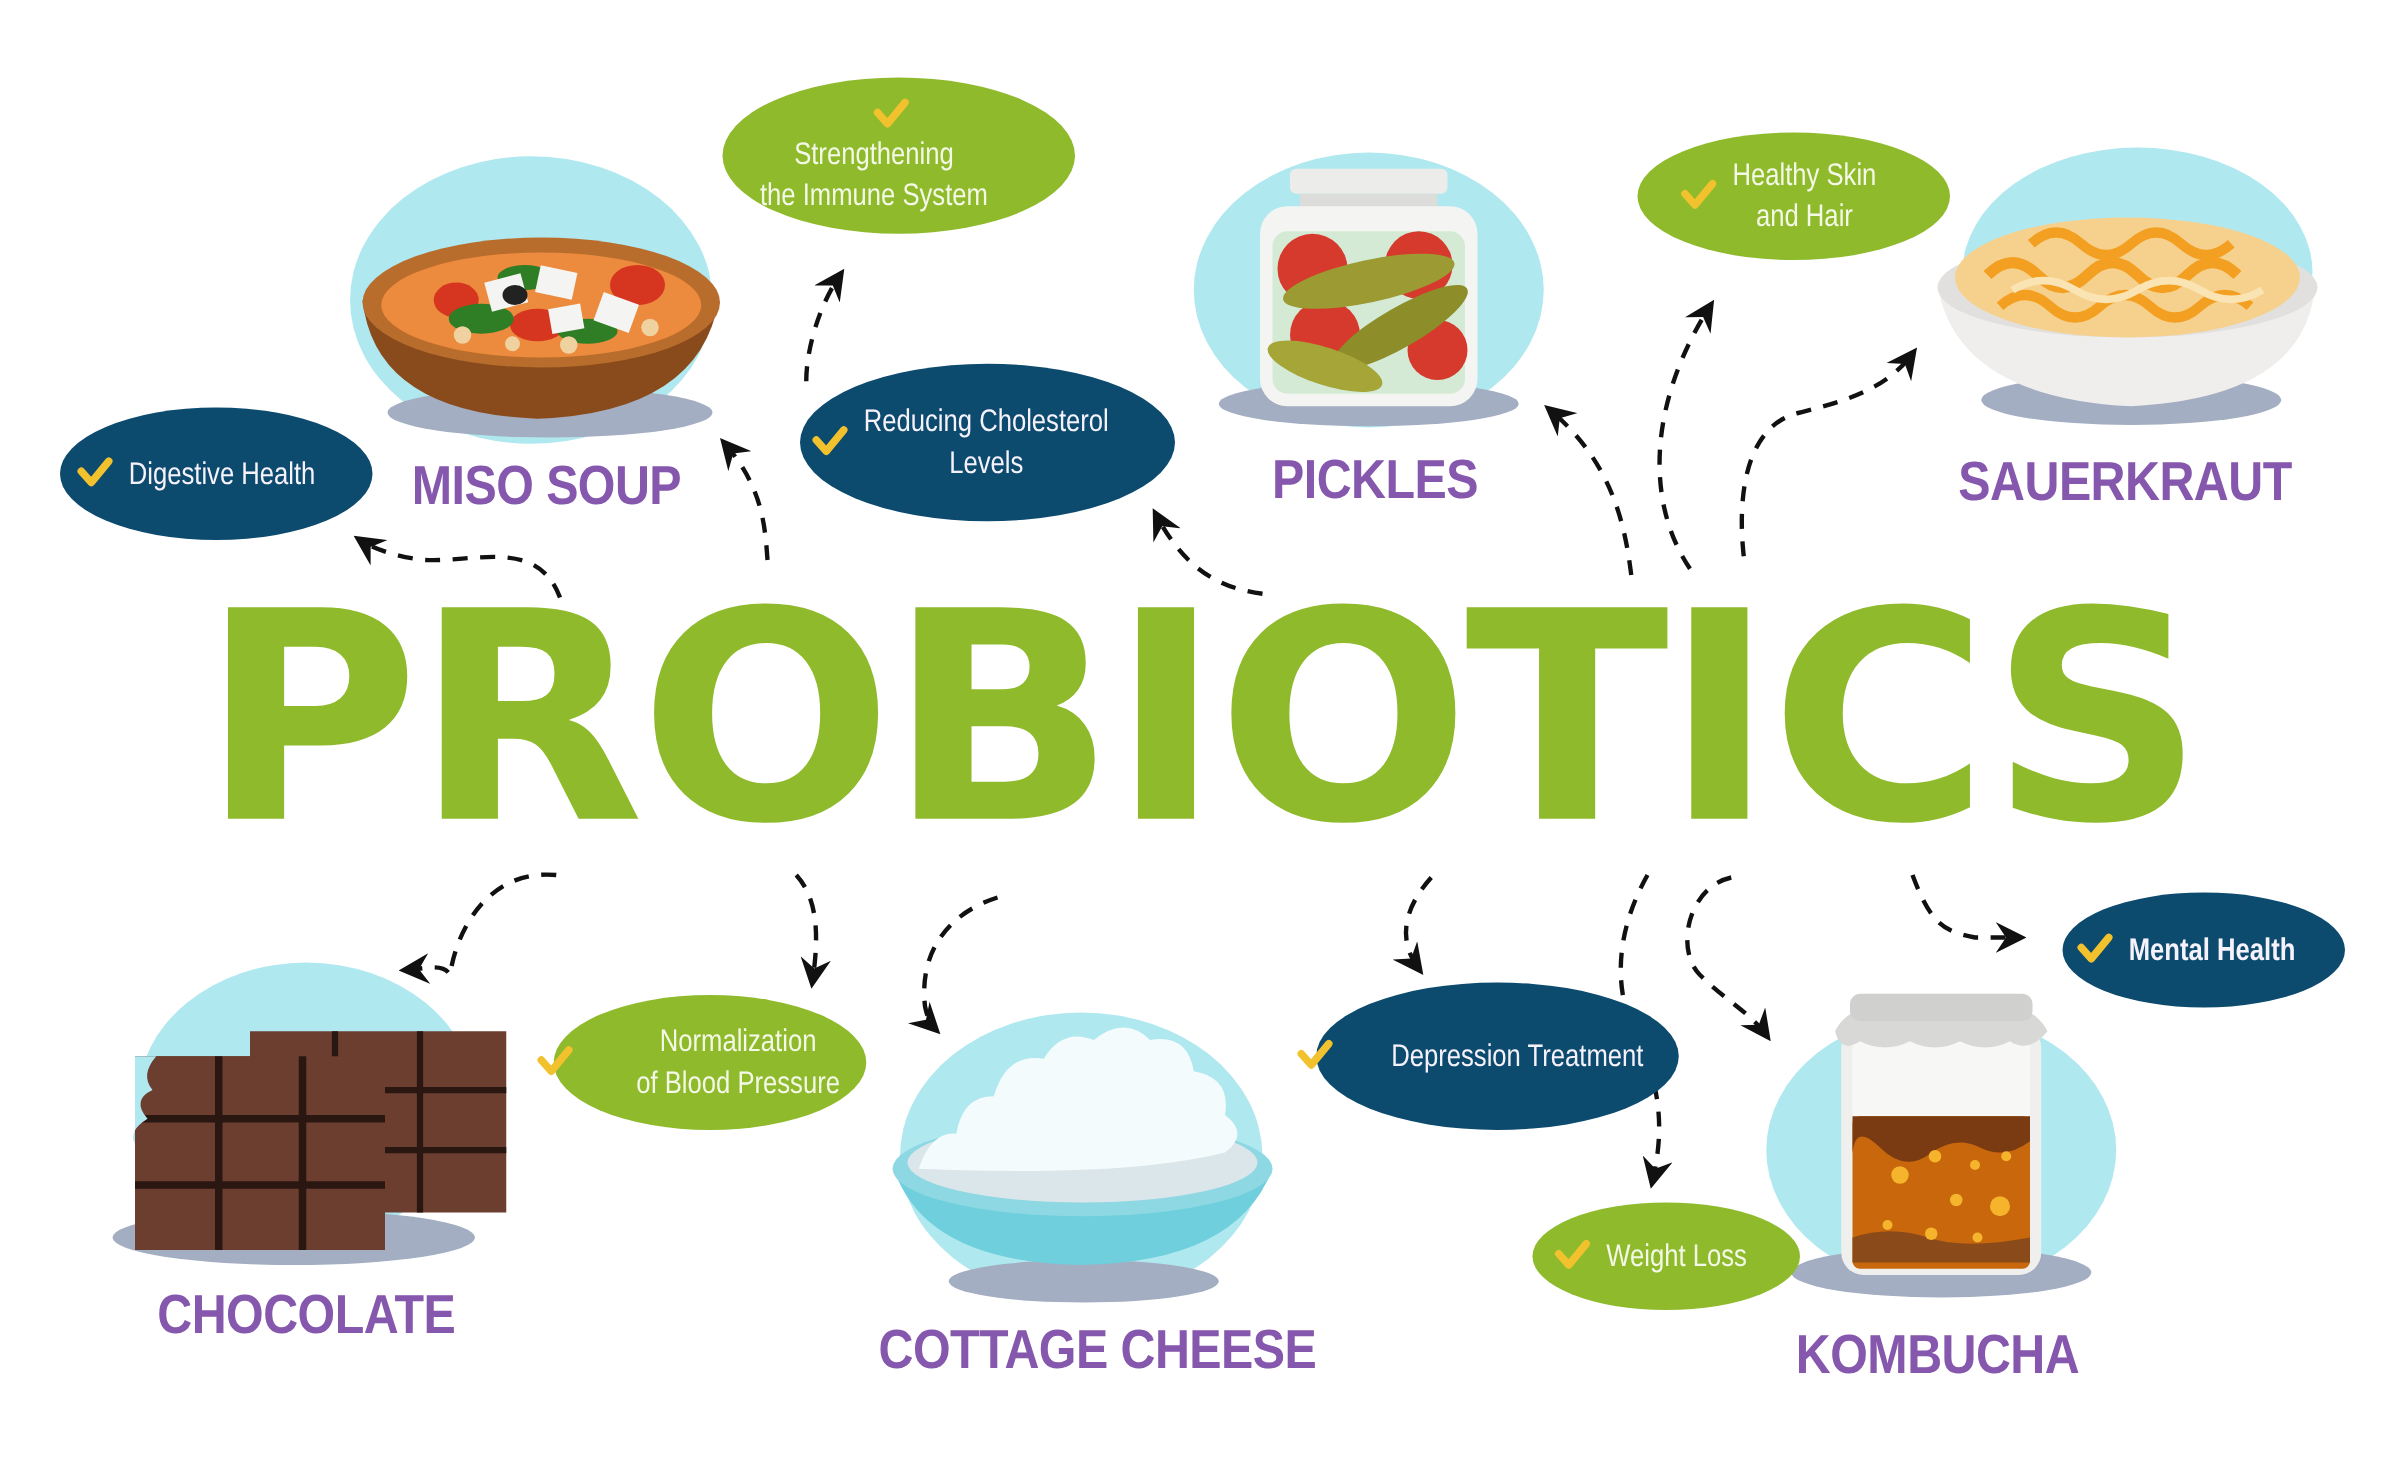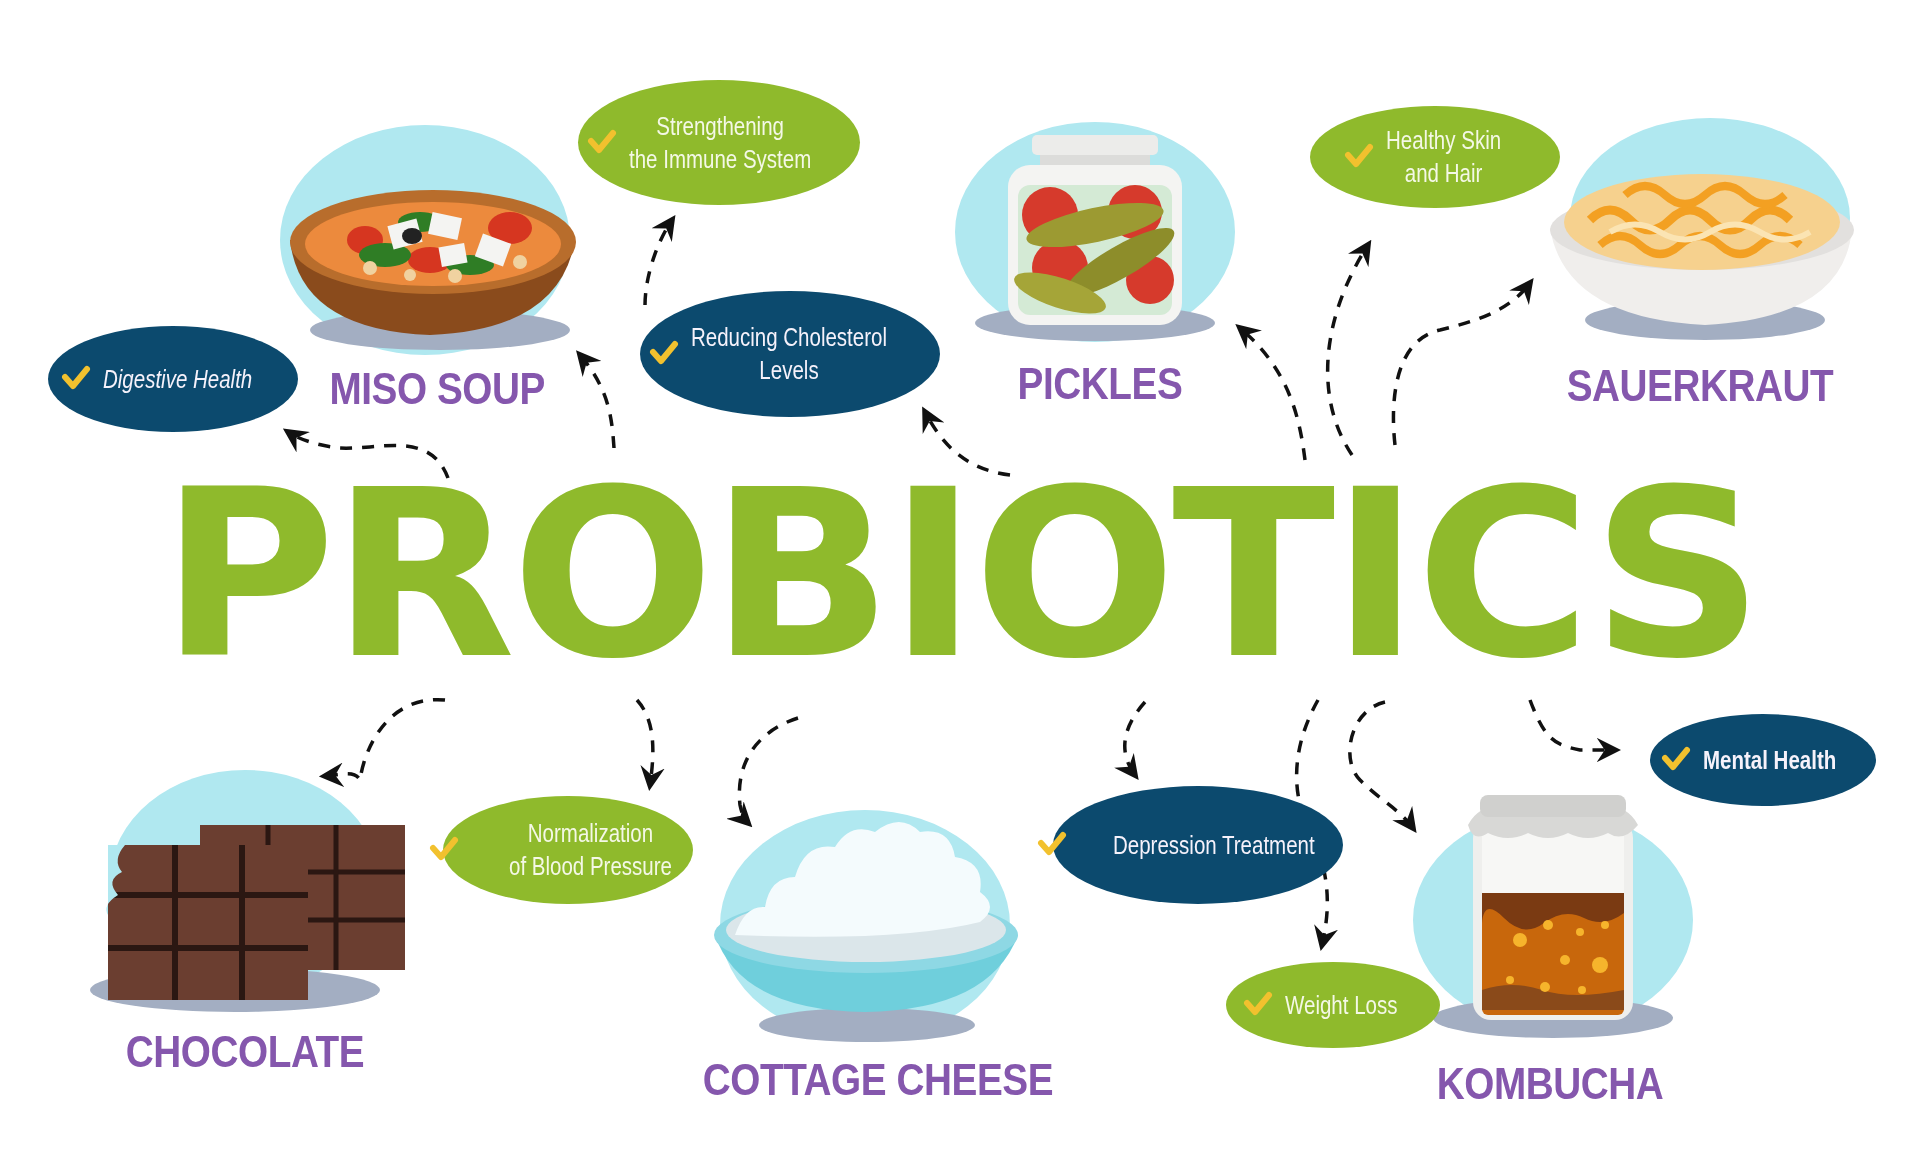--- a/index.html
+++ b/index.html
@@ -162,28 +162,28 @@
 
 <div class="title">PROBIOTICS</div>
 
 <div class="food-label" style="left:315px; top:365px; width:240px;">MISO SOUP</div>
 <div class="food-label" style="left:1000px; top:360px; width:200px;">PICKLES</div>
 <div class="food-label" style="left:1540px; top:362px; width:320px;">SAUERKRAUT</div>
 <div class="food-label" style="left:100px; top:1028px; width:290px;">CHOCOLATE</div>
 <div class="food-label" style="left:680px; top:1056px; width:380px;">COTTAGE CHEESE</div>
 <div class="food-label" style="left:1405px; top:1060px; width:290px;">KOMBUCHA</div>
 
-<div class="bubble purple" style="left:48px; top:326px; width:250px; height:106px;font-style:italic;">
+<div class="bubble purple" style="left:48px; top:326px; width:250px; height:106px;">
   <svg class="check" viewBox="0 0 30 30">
       <path d="M4,13 L12,22 L26,5" fill="none" stroke="#f2c12e" stroke-width="6" stroke-linecap="round" stroke-linejoin="round"></path>
     </svg>
   <span class="txt">Digestive Health</span>
 </div>
 
-<div class="bubble green" style="left:578px; top:80px; width:282px; height:125px;">
+<div class="bubble green" style="left:578px; top:62px; width:282px; height:125px;flex-direction:column;">
   <svg class="check" viewBox="0 0 30 30">
       <path d="M4,13 L12,22 L26,5" fill="none" stroke="#f2c12e" stroke-width="6" stroke-linecap="round" stroke-linejoin="round"></path>
     </svg>
   <span class="txt"><span>Strengthening</span><br><span>the Immune System</span></span>
 </div>
 
 <div class="bubble purple" style="left:640px; top:291px; width:300px; height:126px;">
   <svg class="check" viewBox="0 0 30 30">
       <path d="M4,13 L12,22 L26,5" fill="none" stroke="#f2c12e" stroke-width="6" stroke-linecap="round" stroke-linejoin="round"></path>
     </svg>

